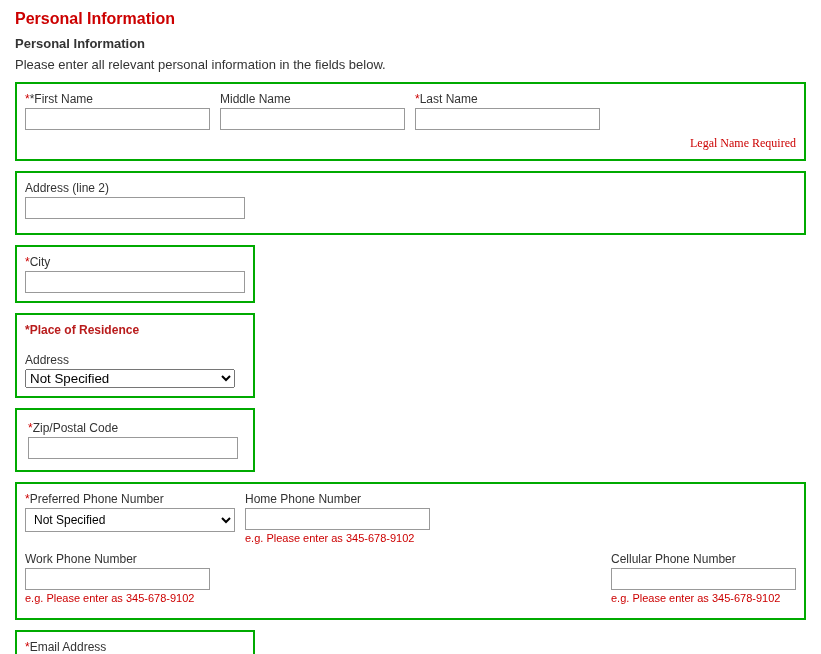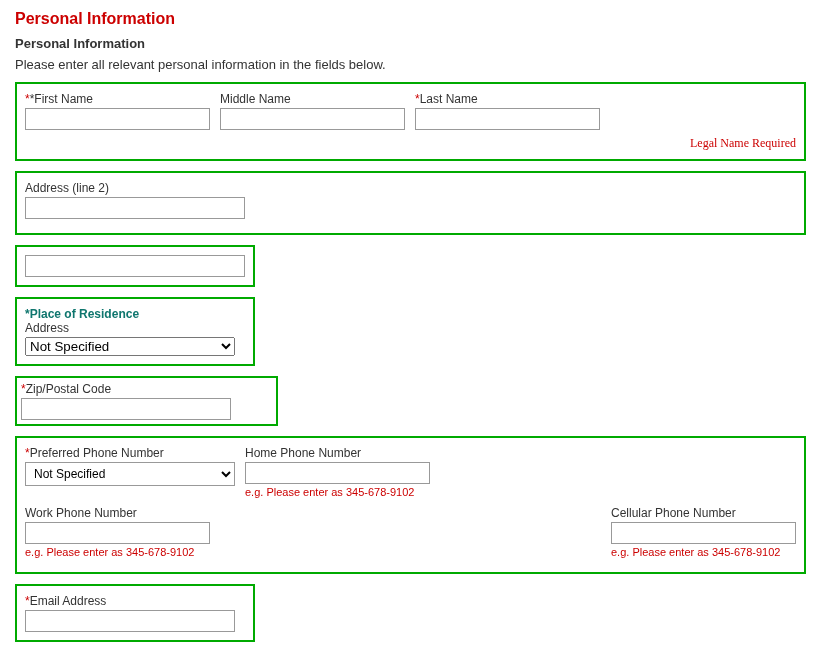--- a/index.html
+++ b/index.html
@@ -88,35 +88,35 @@
     
     .residence-box {
       border: 2px solid #00aa00;
       padding: 8px;
       margin-bottom: 10px;
       width: 240px;
     }
     .residence-box .section-label {
       font-size: 12px;
       font-weight: bold;
-      color: #0f766e;
-      margin-bottom: 0;
+      color: #b91c1c;
+      margin-bottom: 16px;
     }
     .country-label {
       font-size: 12px;
       color: #333;
       margin-bottom: 2px;
     }
     .field-country { width: 210px; }
     
     .zip-box {
       border: 2px solid #00aa00;
-      padding: 4px;
-      margin-bottom: 10px;
-      width: 263px;
+      padding: 11px;
+      margin-bottom: 10px;
+      width: 240px;
     }
     .field-zip { width: 210px; }
     .field-preferred { width: 210px; }
     .field-phone { width: 185px; }
     
     .email-box {
       border: 2px solid #00aa00;
       padding: 8px;
       margin-bottom: 10px;
       width: 240px;
@@ -160,20 +160,23 @@
   <div class="form-row">
     <div class="form-group">
       <label>Address (line 2)</label>
       <input type="text" class="field-addr2" style="">
     </div>
   </div>
 </div>
 
 <div class="green-box" style="width:240px;">
   <div class="form-group">
+    <label>
+      <span class="required">*</span><span>City</span>
+    </label>
     <input type="text" class="field-city" style="">
   </div>
 </div>
 
 <div class="residence-box">
   <div class="section-label">
     <span class="required">*</span><span>Place of Residence</span>
   </div>
   <div class="country-label">Address</div>
   <select class="field-country">

